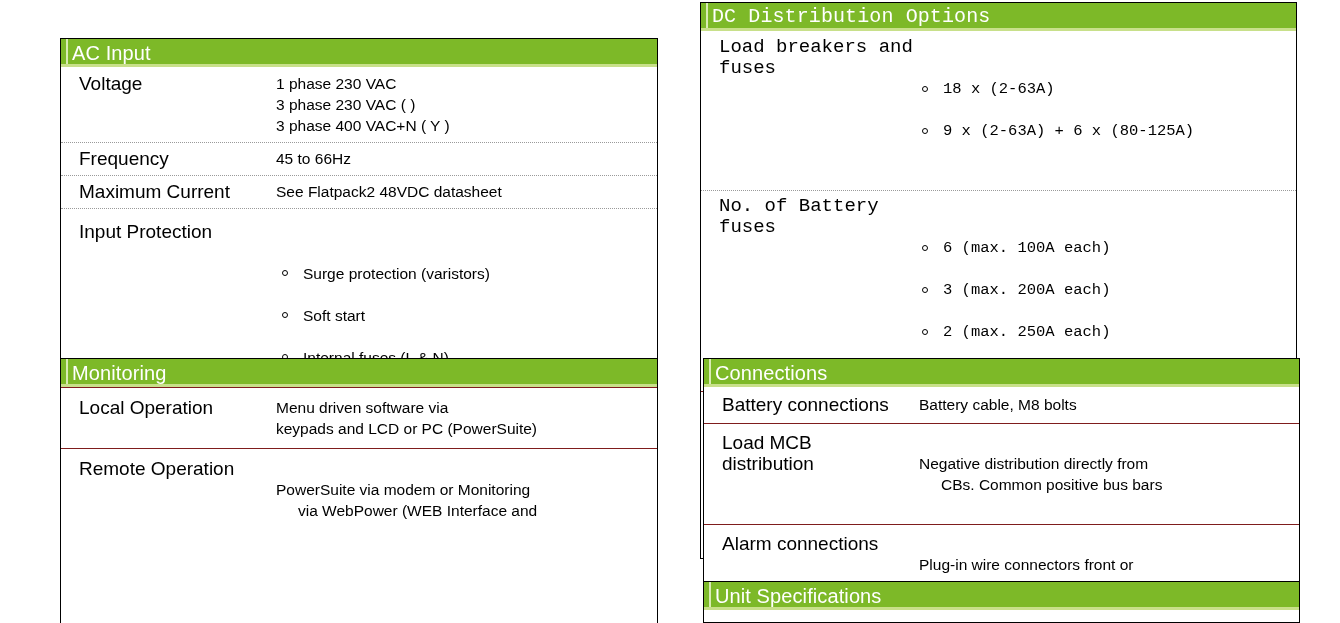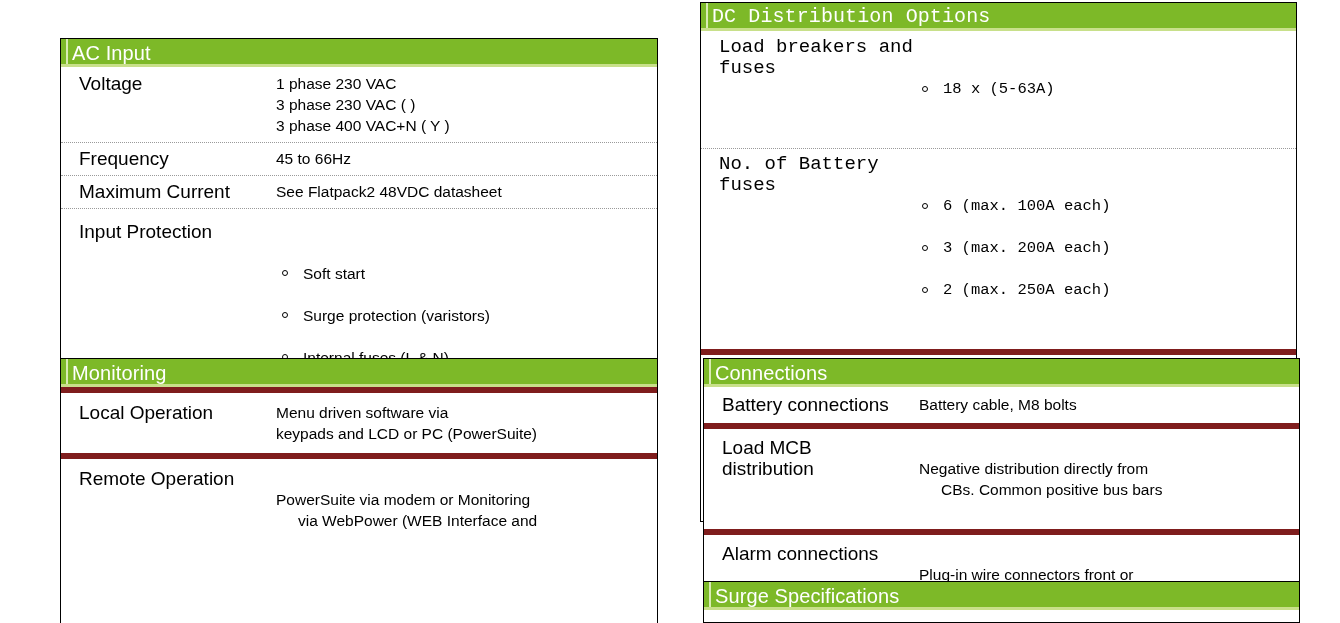--- a/index.html
+++ b/index.html
@@ -65,21 +65,21 @@
     display: flex;
     align-items: flex-start;
     border-top: 1px dotted #9a9a9a;
     padding: 5px 0 6px 0;
   }
   .row.first {
     border-top: none;
     padding-top: 6px;
   }
   .row.solid-top {
-    border-top: 6px solid #7f1d1d;
+    border-top: 1px solid #7f1d1d;
   }
 
   .cell-label {
     flex: 0 0 auto;
     font-size: 19px;
     line-height: 21px;
     padding-left: 18px;
     box-sizing: border-box;
     white-space: pre-line;
   }
@@ -153,22 +153,22 @@
 
     <div class="row">
       <div class="cell-label">Maximum Current</div>
       <div class="cell-value">See Flatpack2 48VDC datasheet</div>
     </div>
 
     <div class="row" style="padding-top:12px;padding-bottom:10px;">
       <div class="cell-label">Input Protection</div>
       <div class="cell-value">
         <ul class="bullets">
+          <li><span class="marker"></span><span>Surge protection (varistors)</span></li>
           <li><span class="marker"></span><span>Soft start</span></li>
-          <li><span class="marker"></span><span>Surge protection (varistors)</span></li>
           <li><span class="marker"></span><span>Internal fuses (L &amp; N)</span></li>
           <li><span class="marker"></span><span>Disconnect above 300 VAC</span></li>
         </ul>
       </div>
     </div>
 
   </div>
 </div>
 
 <div class="spec-table w-right" id="dc-dist-table">
@@ -176,21 +176,22 @@
     <span class="accent-stripe"></span>
     <span class="htitle">DC Distribution Options</span>
   </div>
   <div class="tbl-body">
 
     <div class="row first">
       <div class="cell-label">Load breakers and
     fuses</div>
       <div class="cell-value">
         <ul class="bullets">
-          <li><span class="marker"></span><span>18 x (5-63A)</span></li>
+          <li><span class="marker"></span><span>18 x (2-63A)</span></li>
+          <li><span class="marker"></span><span>9 x (2-63A) + 6 x (80-125A)</span></li>
         </ul>
       </div>
     </div>
 
     <div class="row">
       <div class="cell-label">No. of Battery fuses</div>
       <div class="cell-value">
         <ul class="bullets">
           <li><span class="marker"></span><span>6 (max. 100A each)</span></li>
           <li><span class="marker"></span><span>3 (max. 200A each)</span></li>
@@ -266,16 +267,16 @@
         <span class="hang-in">rear access</span>
       </div>
     </div>
 
   </div>
 </div>
 
 <div class="spec-table w-right" id="other-spec-table">
   <div class="tbl-header">
     <span class="accent-stripe"></span>
-    <span class="htitle">Surge Specifications</span>
+    <span class="htitle">Unit Specifications</span>
   </div>
   <div class="tbl-body"></div>
 </div>
 
 </body></html>

